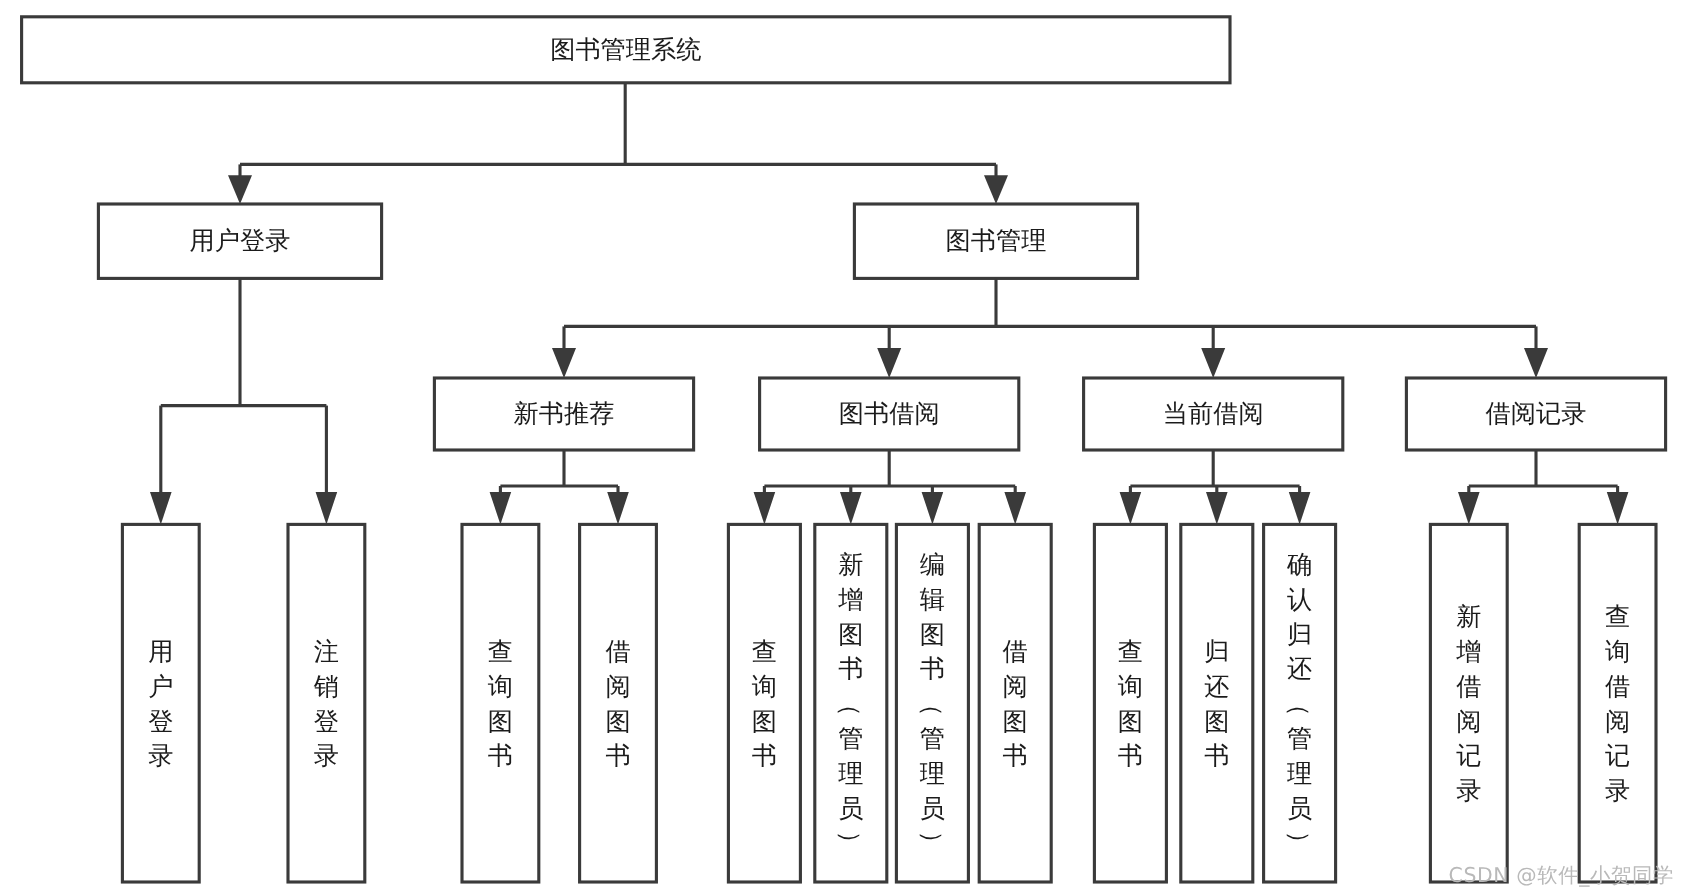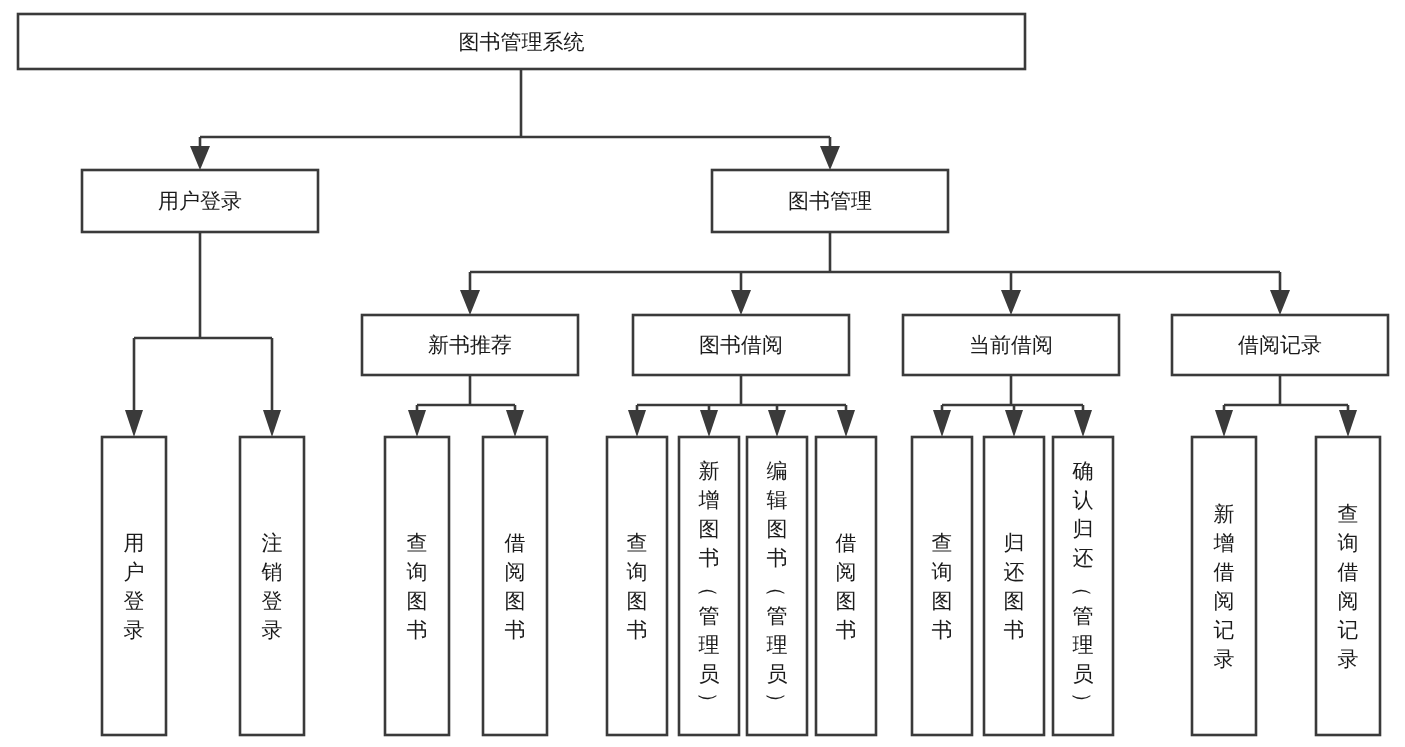--- a/index.html
+++ b/index.html
@@ -269,13 +269,14 @@
           <text class="leaf-label" x="1348" y="521">查</text>
           <text class="leaf-label" x="1348" y="550">询</text>
           <text class="leaf-label" x="1348" y="579">借</text>
           <text class="leaf-label" x="1348" y="608">阅</text>
           <text class="leaf-label" x="1348" y="637">记</text>
           <text class="leaf-label" x="1348" y="666">录</text>
         </g>
       </g>
   </svg>
 
+  <div class="watermark-text">CSDN @软件_小贺同学</div>
 </div>
 
 </body></html>

